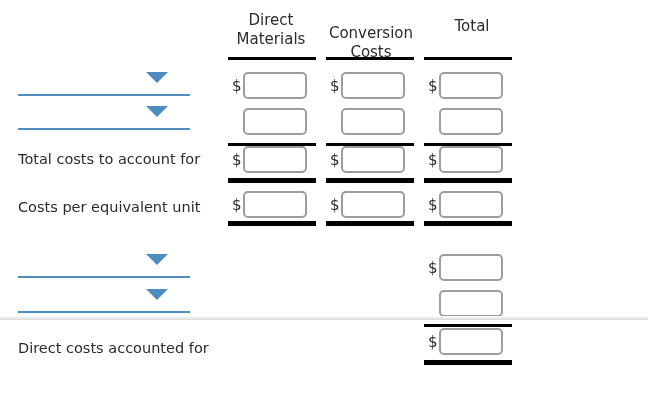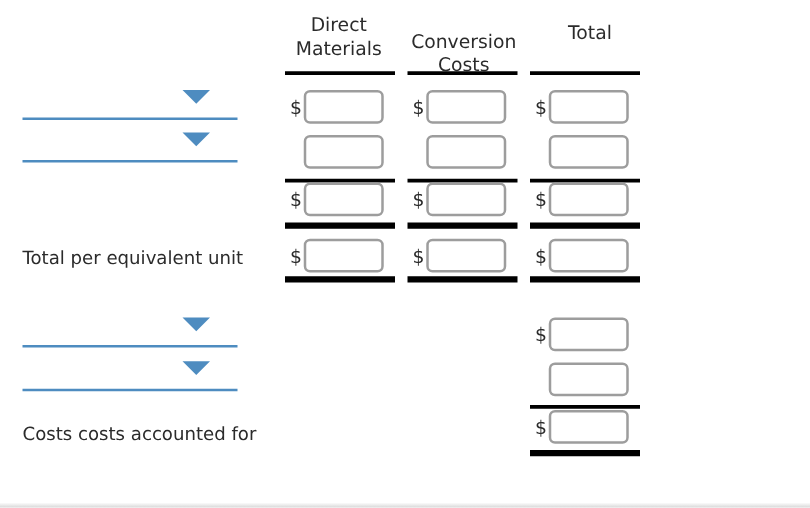--- a/index.html
+++ b/index.html
@@ -14,21 +14,21 @@
     font-family: "DejaVu Sans", sans-serif;
     color: #2b2b2b;
     overflow: hidden;
   }
 
   #worksheet {
     position: absolute;
     left: 0;
     top: 0;
     width: 648px;
-    height: 406px;
+    height: 320px;
   }
 
   
   .col-head {
     position: absolute;
     font-size: 15px;
     line-height: 19px;
     text-align: center;
     color: #2b2b2b;
     white-space: pre-line;
@@ -170,39 +170,40 @@
     <span class="box"></span>
   </div>
   <div class="cell c-tot no-dollar" style="top:108px;">
     <span class="box"></span>
   </div>
 
   <div class="rule r-dm" style="top:143px;"></div>
   <div class="rule r-cc" style="top:143px;"></div>
   <div class="rule r-tot" style="top:143px;"></div>
 
+  <div class="row-label" style="top:150px;">Total costs to account for</div>
 
   <div class="cell c-dm" style="top:146px;">
     <span class="dollar">$</span>
     <span class="box"></span>
   </div>
   <div class="cell c-cc" style="top:146px;">
     <span class="dollar">$</span>
     <span class="box"></span>
   </div>
   <div class="cell c-tot" style="top:146px;">
     <span class="dollar">$</span>
     <span class="box"></span>
   </div>
 
   <div class="rule thick r-dm" style="top:178px;"></div>
   <div class="rule thick r-cc" style="top:178px;"></div>
   <div class="rule thick r-tot" style="top:178px;"></div>
 
-  <div class="row-label" style="top:198px;">Total per equivalent unit</div>
+  <div class="row-label" style="top:198px;">Costs per equivalent unit</div>
 
   <div class="cell c-dm" style="top:191px;">
     <span class="dollar">$</span>
     <span class="box"></span>
   </div>
   <div class="cell c-cc" style="top:191px;">
     <span class="dollar">$</span>
     <span class="box"></span>
   </div>
   <div class="cell c-tot" style="top:191px;">
@@ -229,21 +230,21 @@
     <span class="caret"></span>
     <span class="underline"></span>
   </div>
 
   <div class="cell c-tot no-dollar" style="top:290px;">
     <span class="box"></span>
   </div>
 
   <div class="rule r-tot" style="top:324px;"></div>
 
-  <div class="row-label" style="top:339px;">Costs costs accounted for</div>
+  <div class="row-label" style="top:339px;">Direct costs accounted for</div>
 
   <div class="cell c-tot" style="top:328px;">
     <span class="dollar">$</span>
     <span class="box"></span>
   </div>
 
   <div class="rule thick r-tot" style="top:360px;"></div>
 
   <div class="page-edge"></div>
 </div>

